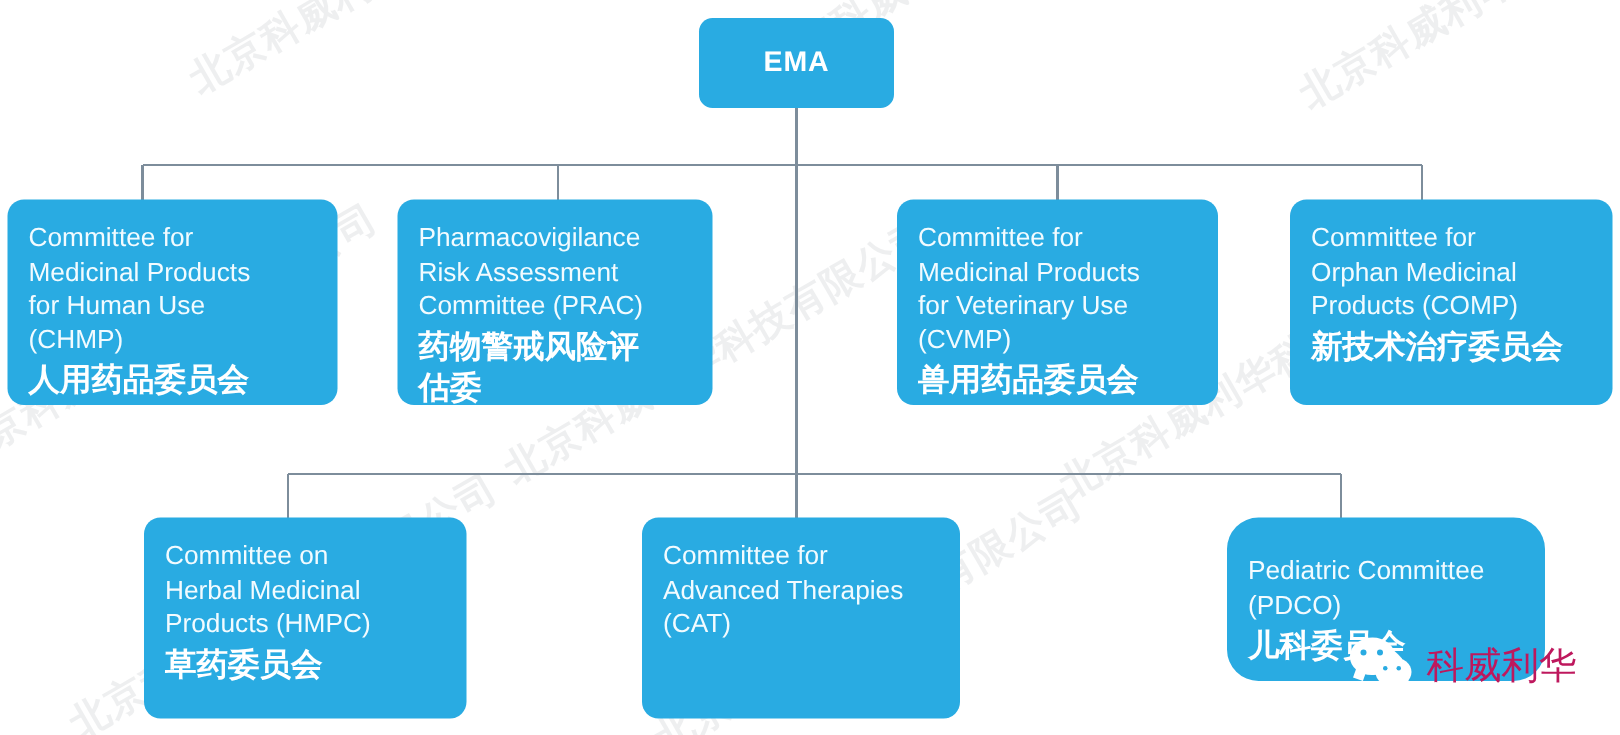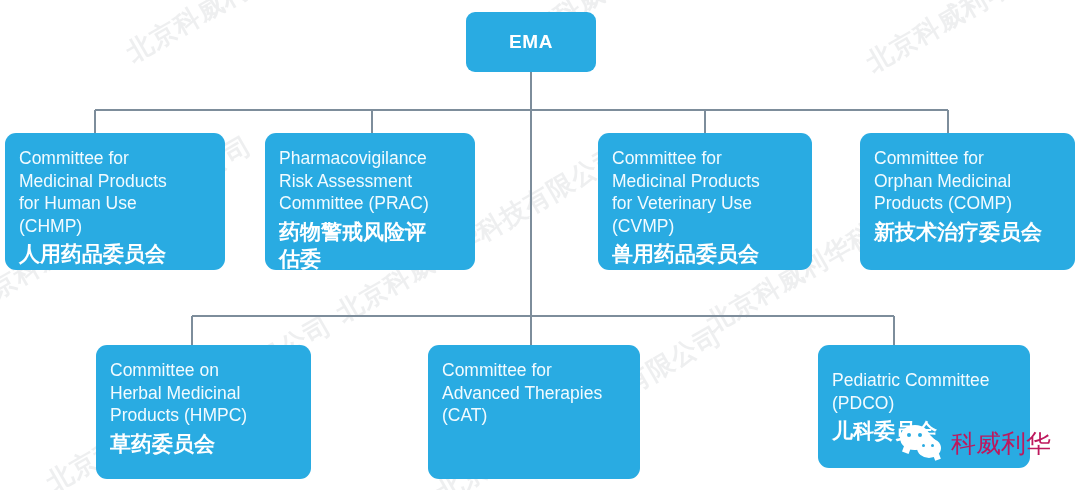--- a/index.html
+++ b/index.html
@@ -209,21 +209,21 @@
 Products (HMPC)</div>
     <div class="zh">草药委员会</div>
   </div>
 
   <div class="node" style="left:428px; top:345px; width:212px; height:134px;">
     <div class="en">Committee for
 Advanced Therapies
 (CAT)</div>
   </div>
 
-  <div class="node" style="left:818px; top:345px; width:212px; height:123px; padding-top:24px;">
+  <div class="node" style="left:818px; top:345px; width:212px; height:109px; padding-top:24px;border-radius:21px;">
     <div class="en">Pediatric Committee
 (PDCO)</div>
     <div class="zh">儿科委员会</div>
   </div>
 
   <div class="wechat-badge" style="left:900px; top:425px;">
     <span class="wx-logo">
       <span class="bubble b-big"></span>
       <span class="eye" style="width:4px;height:4px;left:7px;top:8px;"></span>
       <span class="eye" style="width:4px;height:4px;left:18px;top:8px;"></span>

